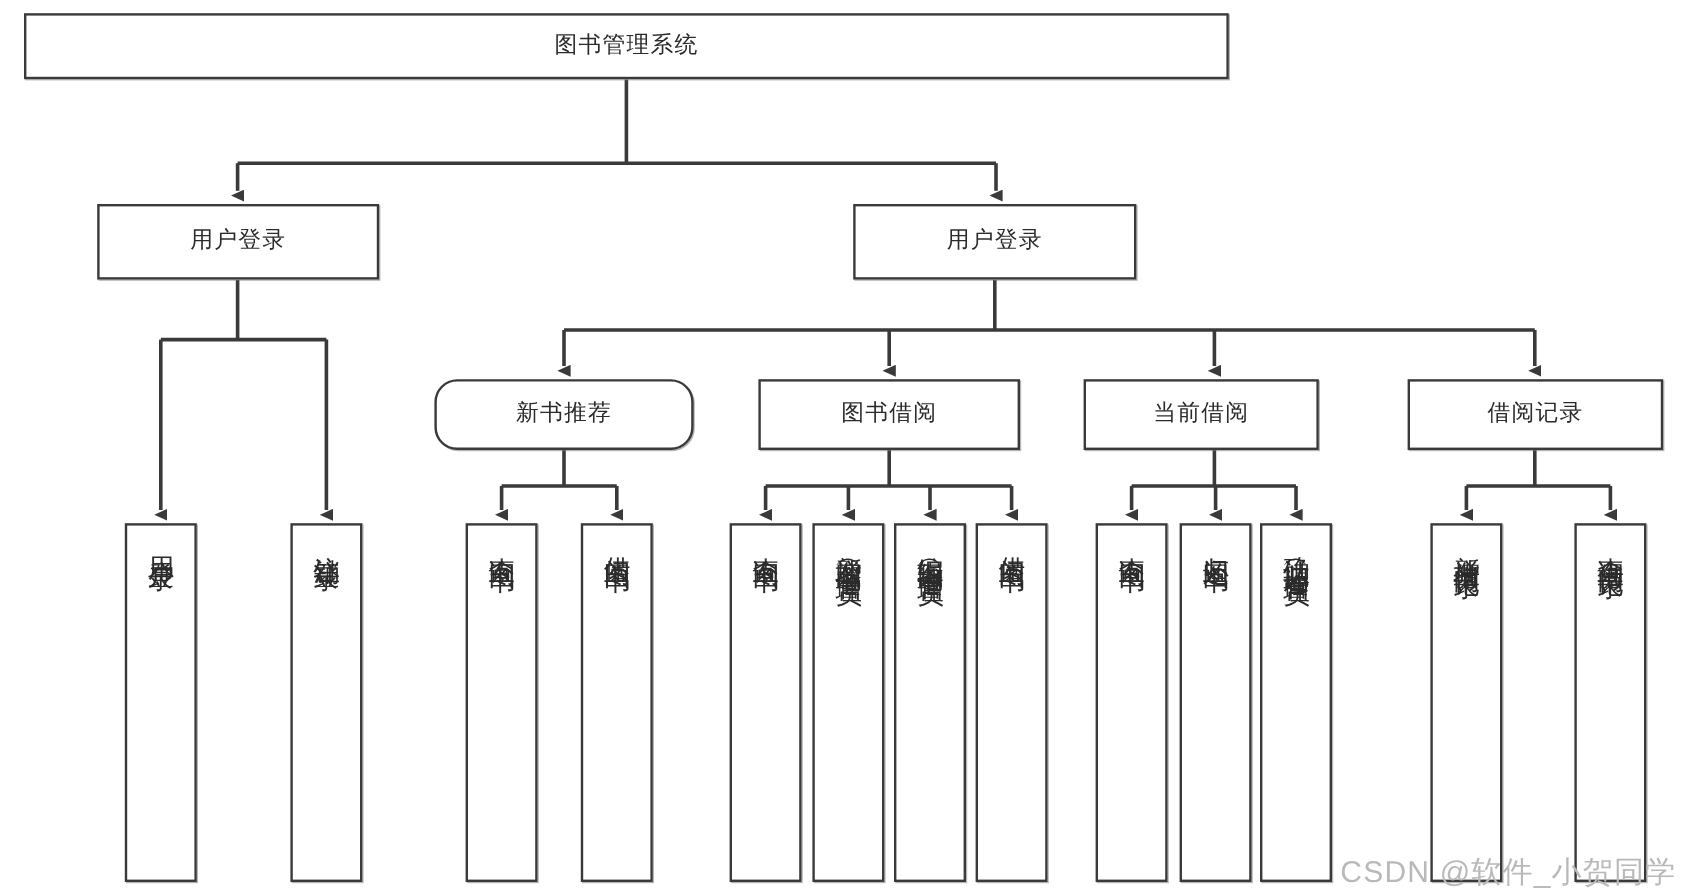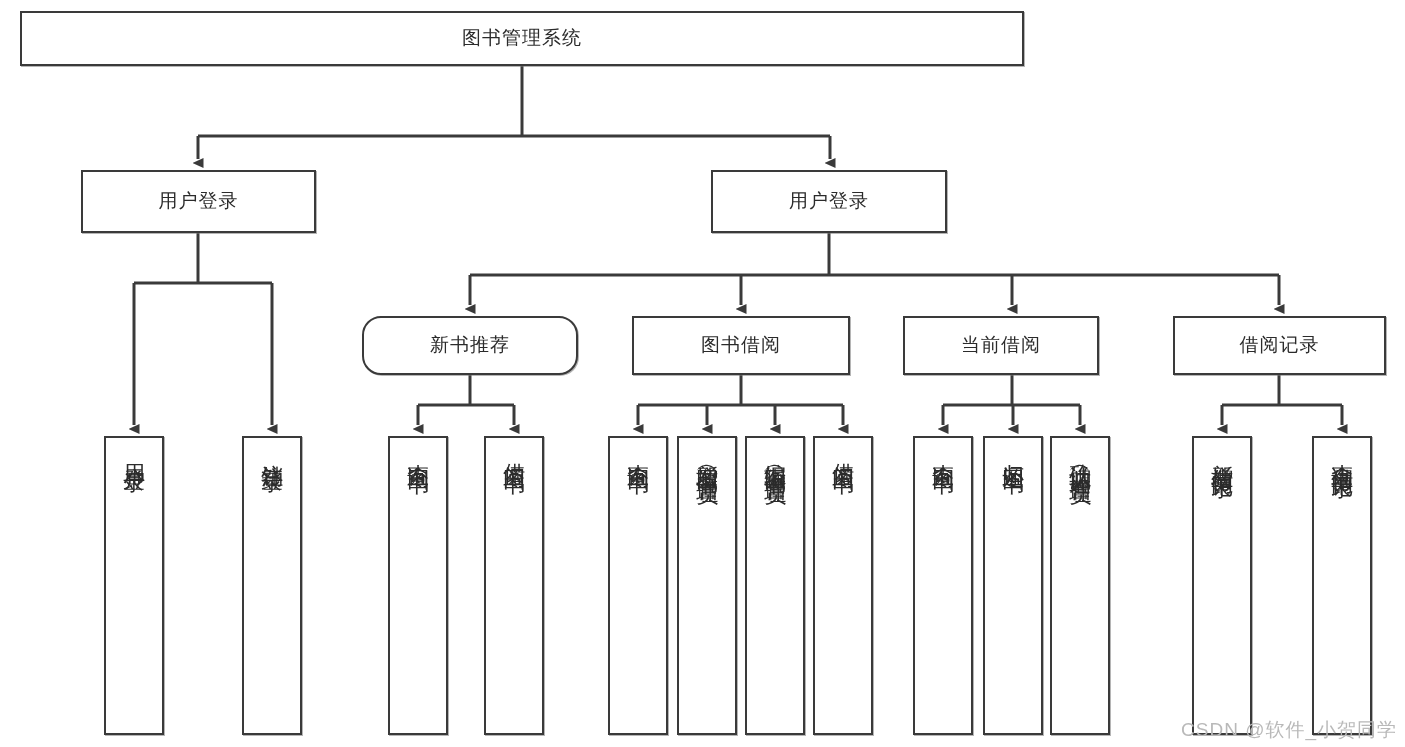--- a/index.html
+++ b/index.html
@@ -51,21 +51,21 @@
     font-size: 22px;
     letter-spacing: 3px;
     line-height: 1.12;
     color: #2b2b2b;
     white-space: nowrap;
   }
   #watermark {
     position: absolute;
     right: 8px;
     bottom: 4px;
-    font-size: 19px;
+    font-size: 25px;
     color: #b9b9b9;
     letter-spacing: 1px;
     white-space: nowrap;
     pointer-events: none;
   }
 </style>
 </head>
 <body>
 
 <div id="canvas">

